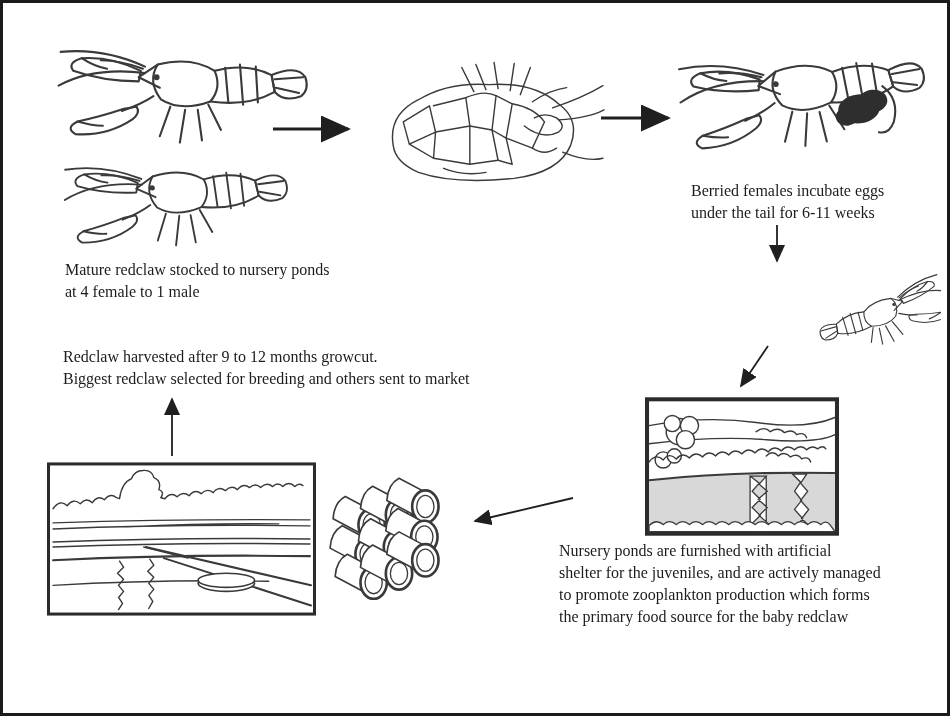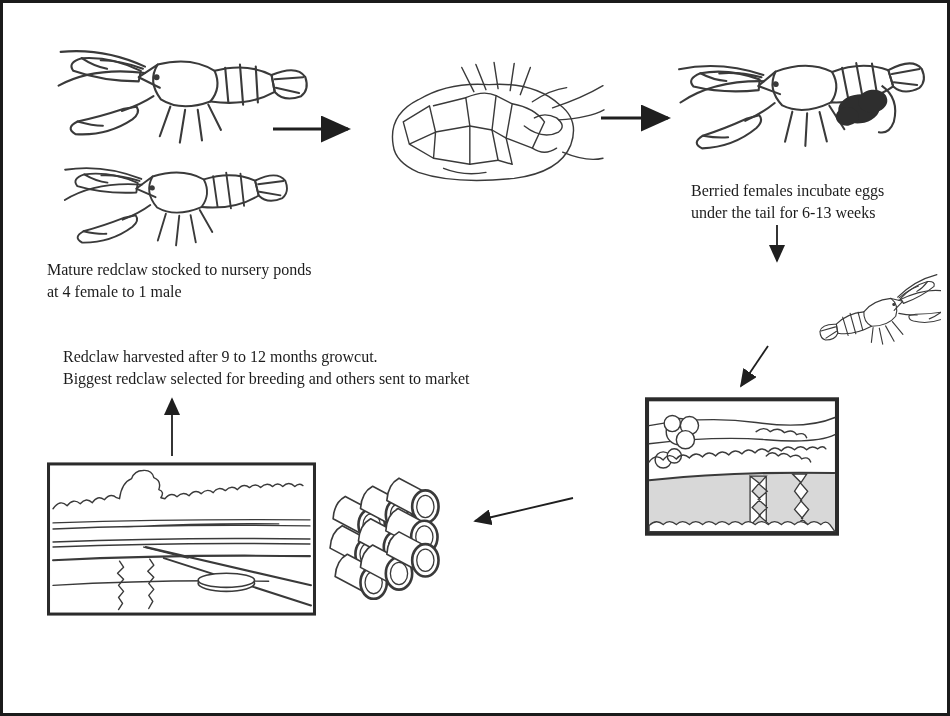--- a/index.html
+++ b/index.html
@@ -182,25 +182,29 @@
       <path d="M96,84 L140,95"></path>
       <path d="M72,98 l4,6 l-6,6 l6,6 l-5,6 l5,6 l-5,6 l4,6 l-4,6"></path>
       <path d="M102,96 l4,6 l-6,6 l6,6 l-5,6 l5,6 l-5,6 l4,6 l-4,7"></path>
     </g>
     <g stroke="#3a3a3a" fill="#ffffff" stroke-width="1.6">
       <ellipse cx="178" cy="120" rx="28" ry="8"></ellipse>
       <ellipse cx="178" cy="117" rx="28" ry="7"></ellipse>
     </g>
   </svg>
 
-  <div class="caption" style="left:44px;top:256px;width:430px">Mature redclaw stocked to nursery ponds
+  <div class="caption" style="left:62px;top:256px;width:430px">Mature redclaw stocked to nursery ponds
 at 4 female to 1 male</div>
 
   <div class="caption" style="left:688px;top:177px;width:250px">Berried females incubate eggs
-under the tail for 6-13 weeks</div>
+under the tail for 6-11 weeks</div>
 
 
   <div class="caption" style="left:60px;top:343px;width:480px">Redclaw harvested after 9 to 12 months growcut.
 Biggest redclaw selected for breeding and others sent to market</div>
 
+  <div class="caption" style="left:556px;top:537px;width:370px">Nursery ponds are furnished with artificial
+shelter for the juveniles, and are actively managed
+to promote zooplankton production which forms
+the primary food source for the baby redclaw</div>
 
 
 </div>
 
 </body></html>

